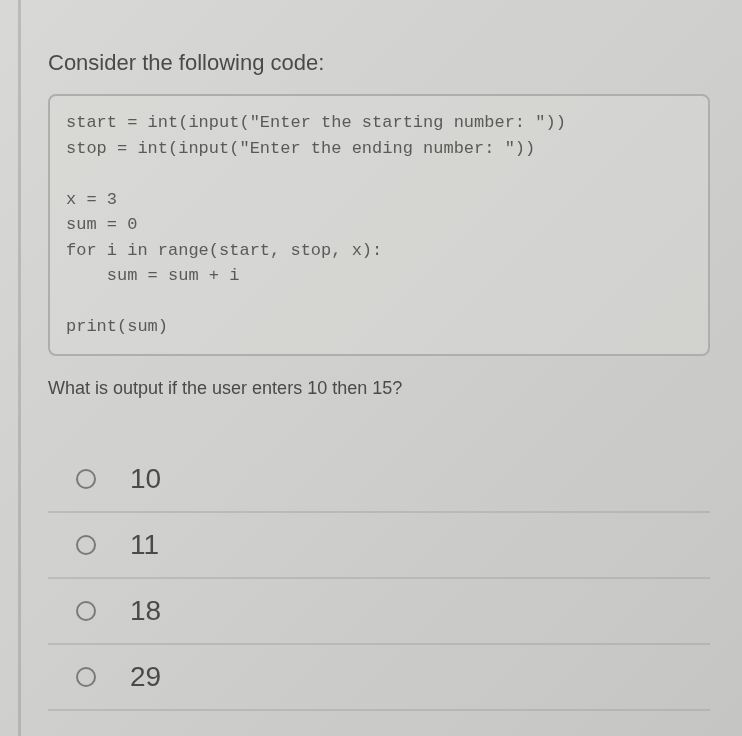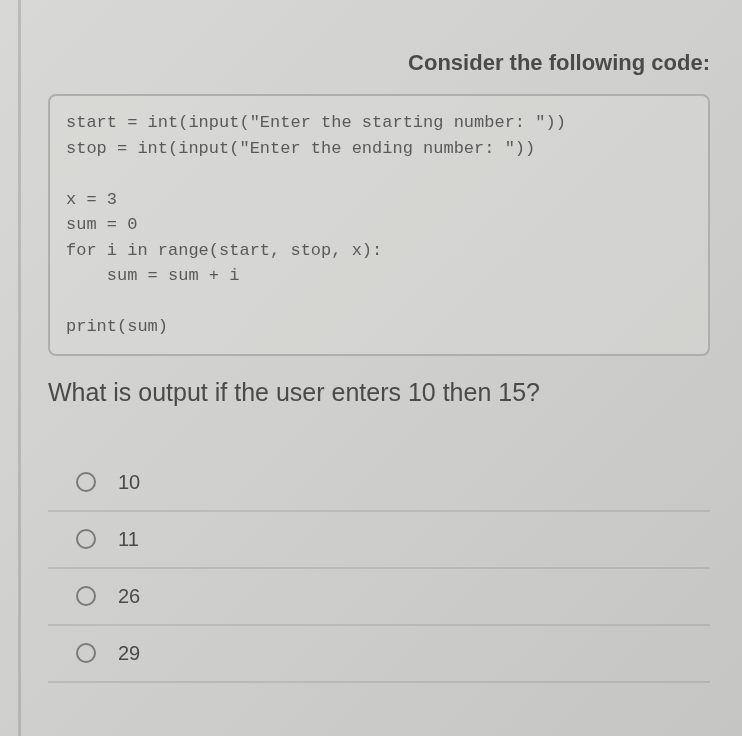--- a/index.html
+++ b/index.html
@@ -22,49 +22,49 @@
       left: 18px;
       top: 0;
       bottom: 0;
       width: 3px;
       background: rgba(100,100,100,0.25);
     }
     .prompt-text {
       font-size: 22px;
       color: #4a4a4a;
       margin-bottom: 18px;
-      font-weight: 700;
-      text-align: right;
+      font-weight: 400;
     }
     .code-box {
       border: 2px solid #aeaeac;
       border-radius: 8px;
       background: rgba(220,220,218,0.4);
       padding: 14px 16px 14px 16px;
       font-family: "Courier New", Courier, monospace;
       font-size: 17px;
       line-height: 1.5;
       color: #5a5a58;
       white-space: pre;
       margin-bottom: 22px;
     }
     .question-text {
-      font-size: 25px;
+      font-size: 18px;
       color: #4a4a4a;
       margin-bottom: 48px;
       font-weight: 400;
     }
     .option-row {
       display: flex;
       align-items: center;
       padding: 16px 10px 16px 28px;
       border-bottom: 2px solid rgba(150,150,148,0.35);
-      font-size: 20px;
+      font-size: 28px;
       color: #4a4a4a;
       cursor: pointer;
+      gap: 12px;
     }
     .option-row:first-of-type {
       border-top: 2px solid rgba(150,150,148,0.35);
     }
     .radio {
       width: 20px;
       height: 20px;
       border: 2px solid #7a7a78;
       border-radius: 50%;
       margin-right: 22px;
@@ -92,18 +92,18 @@
 <div class="option-row">
   <span class="radio"></span>
   <span>10</span>
 </div>
 <div class="option-row">
   <span class="radio"></span>
   <span>11</span>
 </div>
 <div class="option-row">
   <span class="radio"></span>
-  <span>26</span>
+  <span>18</span>
 </div>
 <div class="option-row">
   <span class="radio"></span>
   <span>29</span>
 </div>
 
 </body></html>

